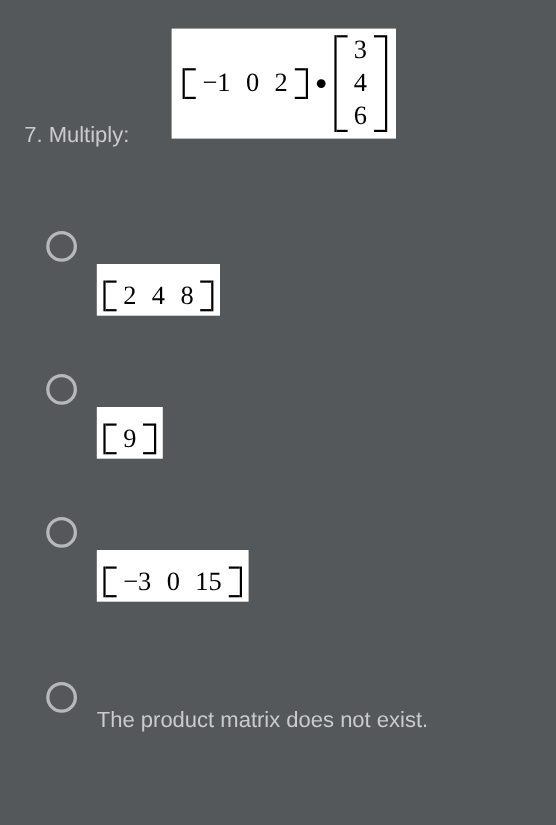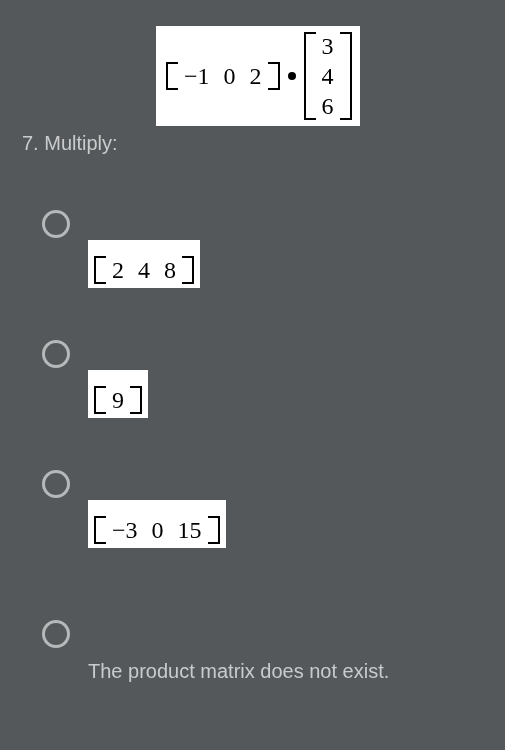--- a/index.html
+++ b/index.html
@@ -8,21 +8,21 @@
     height: 750px;
     background: #55585a;
     font-family: Arial, Helvetica, sans-serif;
     color: #c9cbcc;
     position: relative;
     overflow: hidden;
   }
   .question-row {
     position: absolute;
     left: 22px;
-    top: 132px;
+    top: 112px;
     display: flex;
     align-items: flex-end;
     gap: 8px;
   }
   .qlabel {
     font-size: 20px;
     color: #c9cbcc;
     padding-bottom: 6px;
   }
   .matrix-box {
@@ -108,21 +108,21 @@
     background: transparent;
     cursor: pointer;
   }
   .option .content {
     margin-top: 30px;
   }
   .opt-a { top: 210px; }
   .opt-b { top: 340px; }
   .opt-c { top: 470px; }
   .opt-d { top: 620px; }
-  .opt-d .content { margin-top: 40px; text-align: center; }
+  .opt-d .content { margin-top: 24px; text-align: center; }
   .text-answer {
     font-size: 20px;
     color: #c9cbcc;
   }
 </style>
 </head>
 <body>
 
 <div class="matrix-box question-matrix">
   <div class="mb-inner">

